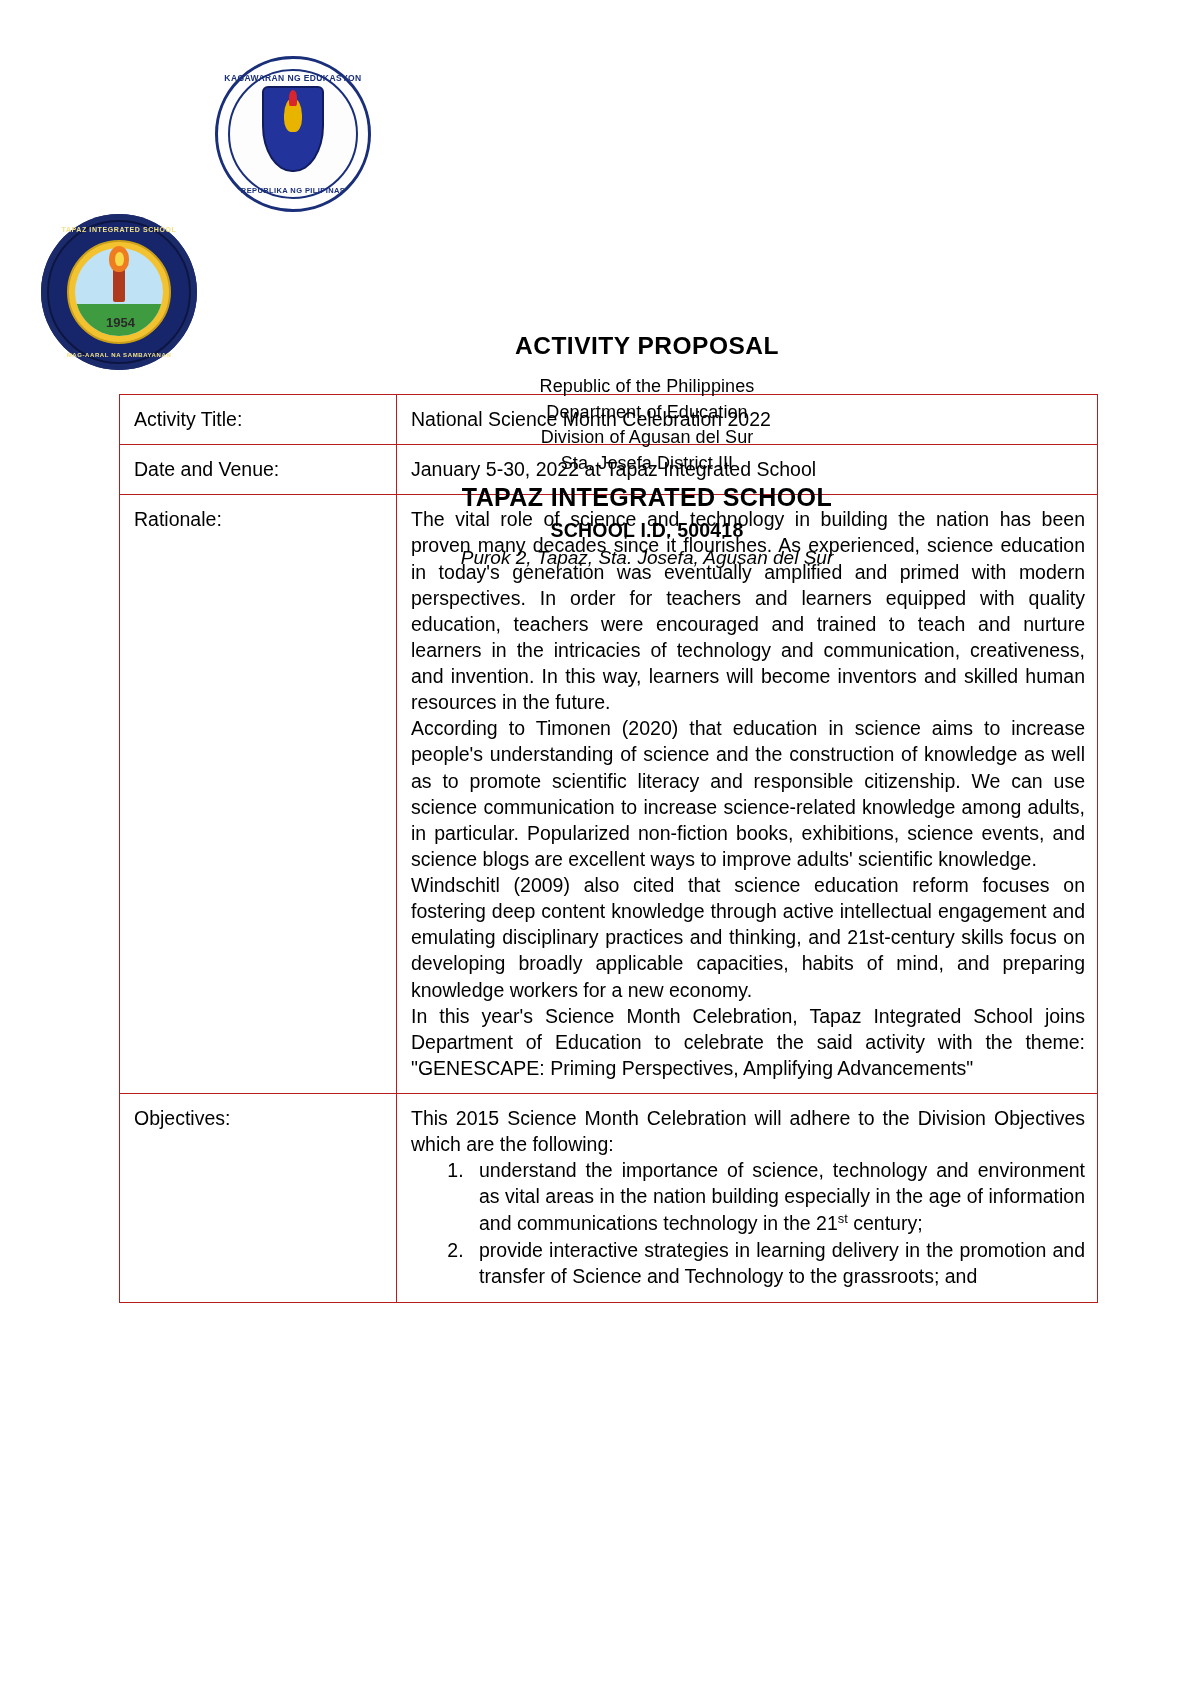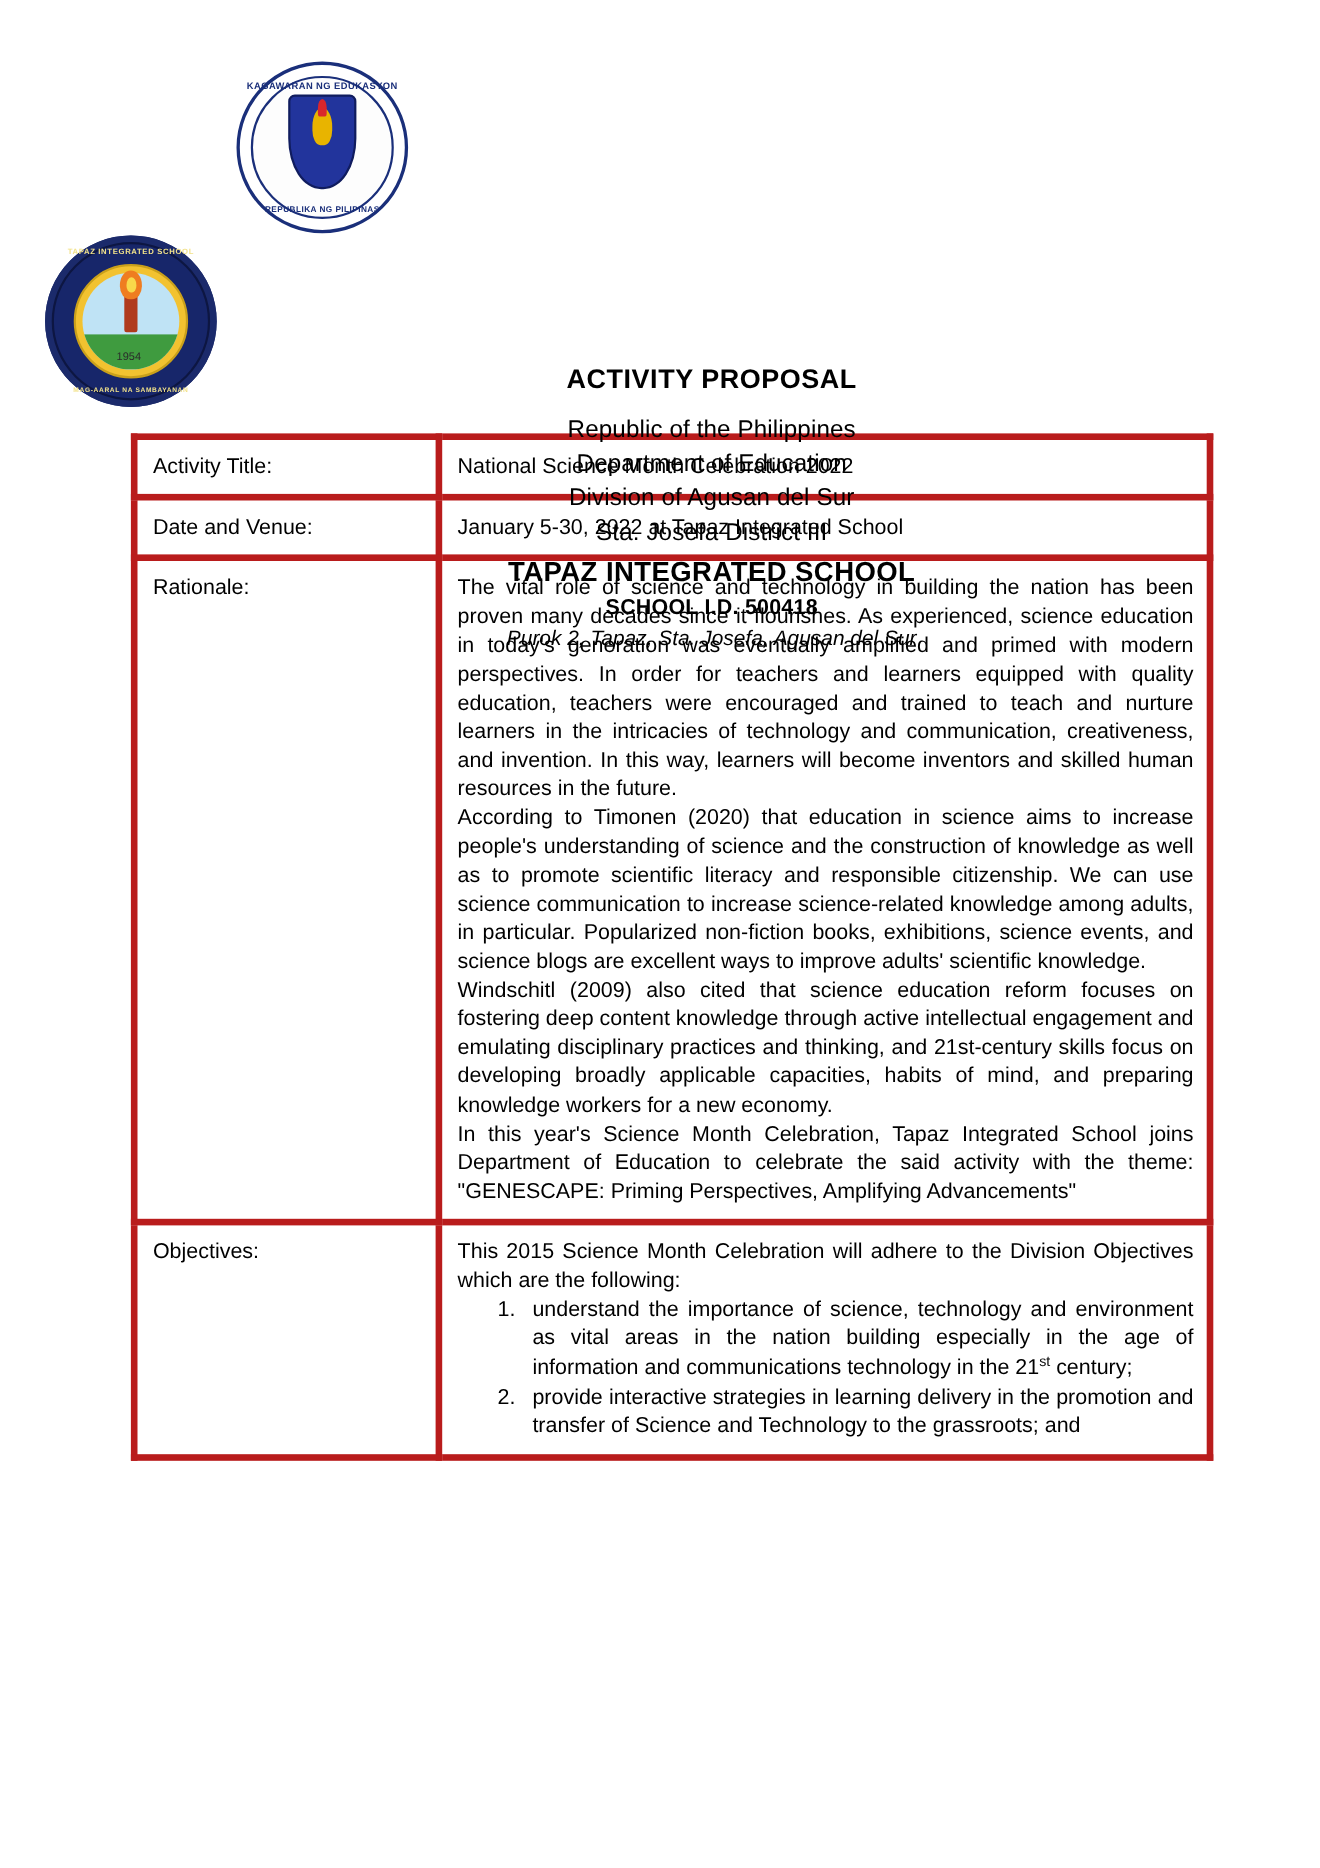--- a/index.html
+++ b/index.html
@@ -38,21 +38,21 @@
   }
   .seal-left  { left: 96px; }
   .seal-right { right: 78px; top: 10px; }
 
   .letterhead-text {
     text-align: center;
     padding-top: 14px;
     line-height: 1.42;
   }
   .lh-line {
-    font-size: 22px;
+    font-size: 18px;
     letter-spacing: 0.1px;
   }
   .lh-school {
     font-size: 25px;
     font-weight: bold;
     letter-spacing: 0.4px;
     margin-top: 4px;
   }
   .lh-schoolid {
     font-size: 19.5px;
@@ -77,21 +77,21 @@
   }
 
   
   table.proposal {
     width: 978px;
     border-collapse: collapse;
     table-layout: fixed;
     margin: 0;
   }
   table.proposal td {
-    border: 6px solid #b91c1c;
+    border: 1px solid #b91c1c;
     vertical-align: top;
     padding: 11px 12px 12px 14px;
     font-size: 19.5px;
     line-height: 1.34;
   }
   td.label-cell {
     width: 277px;
   }
   td.value-cell {
     width: 701px;
@@ -248,22 +248,22 @@
     font-size: 7px;
     font-weight: bold;
     letter-spacing: 0.6px;
   }
   .school-seal .toparc { top: 12px; }
   .school-seal .botarc { bottom: 12px; font-size: 6px; }
   .school-seal .year {
     position: absolute;
     left: 50%; bottom: 40px;
     margin-left: -13px;
-    font-size: 10px;
-    font-weight: normal;
+    font-size: 13px;
+    font-weight: bold;
     color: #2a2a2a;
   }
 </style>
 </head>
 <body>
 
 <div class="page">
 
   <div class="letterhead">
 

